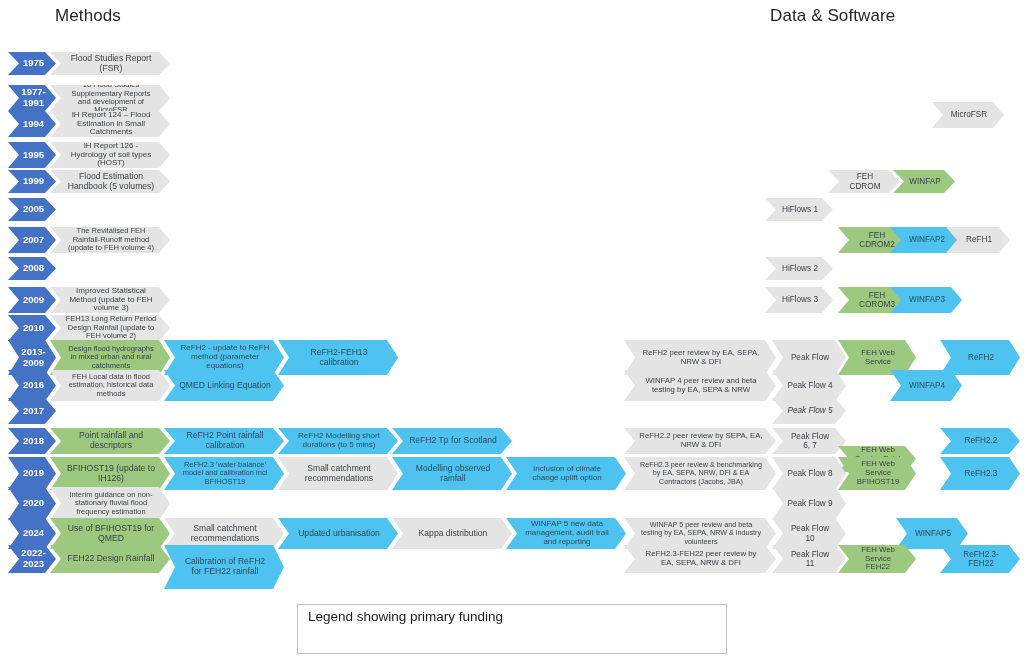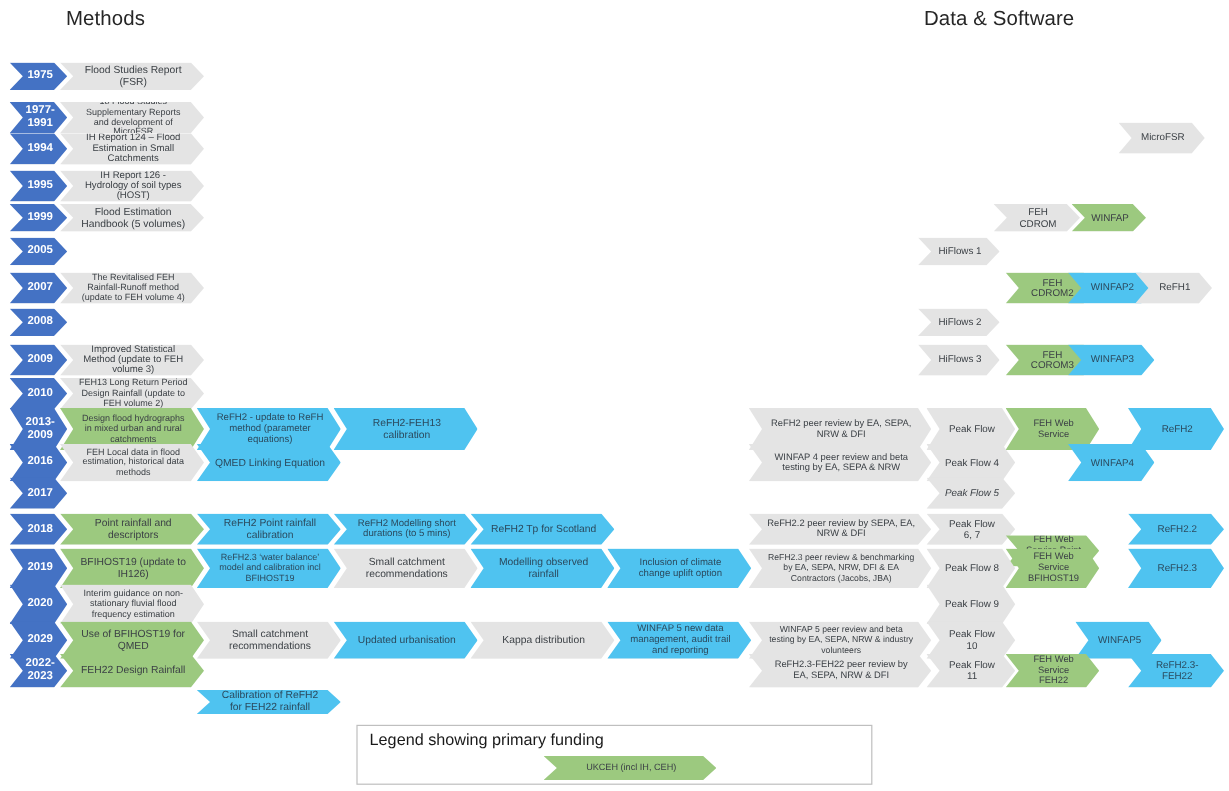--- a/index.html
+++ b/index.html
@@ -245,21 +245,21 @@
       <div class="chev shadow c-blue" style="left: 940px; top: 457px; width: 80px; height: 33px; font-size: 8.2px;">
         <span>ReFH2.3</span>
       </div>
       <div class="chev shadow c-year" style="left: 8px; top: 487px; width: 48px; height: 33px; font-size: 9.5px; white-space: pre-line; padding: 0px 9px 0px 12px;"><span>2020</span></div>
       <div class="chev shadow c-grey" style="left: 50px; top: 487px; width: 120px; height: 33px; font-size: 7.5px;">
         <span>Interim guidance on non-stationary fluvial flood frequency estimation</span>
       </div>
       <div class="chev shadow c-grey" style="left: 772px; top: 487px; width: 74px; height: 33px; font-size: 8.2px;">
         <span>Peak Flow 9</span>
       </div>
-      <div class="chev shadow c-year" style="left: 8px; top: 518px; width: 48px; height: 31px; font-size: 9.5px; white-space: pre-line; padding: 0px 9px 0px 12px;"><span>2029</span></div>
+      <div class="chev shadow c-year" style="left: 8px; top: 518px; width: 48px; height: 31px; font-size: 9.5px; white-space: pre-line; padding: 0px 9px 0px 12px;"><span>2024</span></div>
       <div class="chev shadow c-green" style="left: 50px; top: 518px; width: 120px; height: 31px; font-size: 8.6px;">
         <span>Use of BFIHOST19 for QMED</span>
       </div>
       <div class="chev shadow c-grey" style="left: 164px; top: 518px; width: 120px; height: 31px; font-size: 8.6px;">
         <span>Small catchment recommendations</span>
       </div>
       <div class="chev shadow c-blue" style="left: 278px; top: 518px; width: 120px; height: 31px; font-size: 8.6px;">
         <span>Updated urbanisation</span>
       </div>
       <div class="chev shadow c-grey" style="left: 392px; top: 518px; width: 120px; height: 31px; font-size: 8.6px;">
@@ -275,37 +275,34 @@
         <span>Peak Flow 10</span>
       </div>
       <div class="chev shadow c-blue" style="left: 896px; top: 518px; width: 72px; height: 31px; font-size: 8.2px;">
         <span>WINFAP5</span>
       </div>
       <div class="chev shadow c-year" style="left: 8px; top: 545px; width: 48px; height: 28px; font-size: 9.5px; white-space: pre-line; padding: 0px 9px 0px 12px;"><span>2022-
 2023</span></div>
       <div class="chev shadow c-green" style="left: 50px; top: 545px; width: 120px; height: 28px; font-size: 8.6px;">
         <span>FEH22 Design Rainfall</span>
       </div>
-      <div class="chev shadow c-blue" style="left: 164px; top: 575px; width: 120px; height: 20px; font-size: 8.6px;">
+      <div class="chev shadow c-blue" style="left: 164px; top: 545px; width: 120px; height: 44px; font-size: 8.6px;">
         <span>Calibration of ReFH2 for FEH22 rainfall</span>
       </div>
       <div class="chev shadow c-grey" style="left: 624px; top: 545px; width: 152px; height: 28px; font-size: 7.8px;">
         <span>ReFH2.3-FEH22 peer review by EA, SEPA, NRW &amp; DFI</span>
       </div>
       <div class="chev shadow c-grey" style="left: 772px; top: 545px; width: 74px; height: 28px; font-size: 8.2px;">
         <span>Peak Flow 11</span>
       </div>
       <div class="chev shadow c-green" style="left: 838px; top: 545px; width: 78px; height: 28px; font-size: 7.8px;">
         <span>FEH Web Service FEH22</span>
       </div>
       <div class="chev shadow c-blue" style="left: 940px; top: 545px; width: 80px; height: 28px; font-size: 8.2px;">
         <span>ReFH2.3-FEH22</span>
       </div>
     </div>
 
   <div id="legend">
     <div id="legend-title">Legend showing primary funding</div>
-    <div class="chev legend-chev c-green" id="lg-ukceh">
-        <span>UKCEH (incl IH, CEH)</span>
-      </div>
   </div>
 
 </div>
 
 </body></html>

